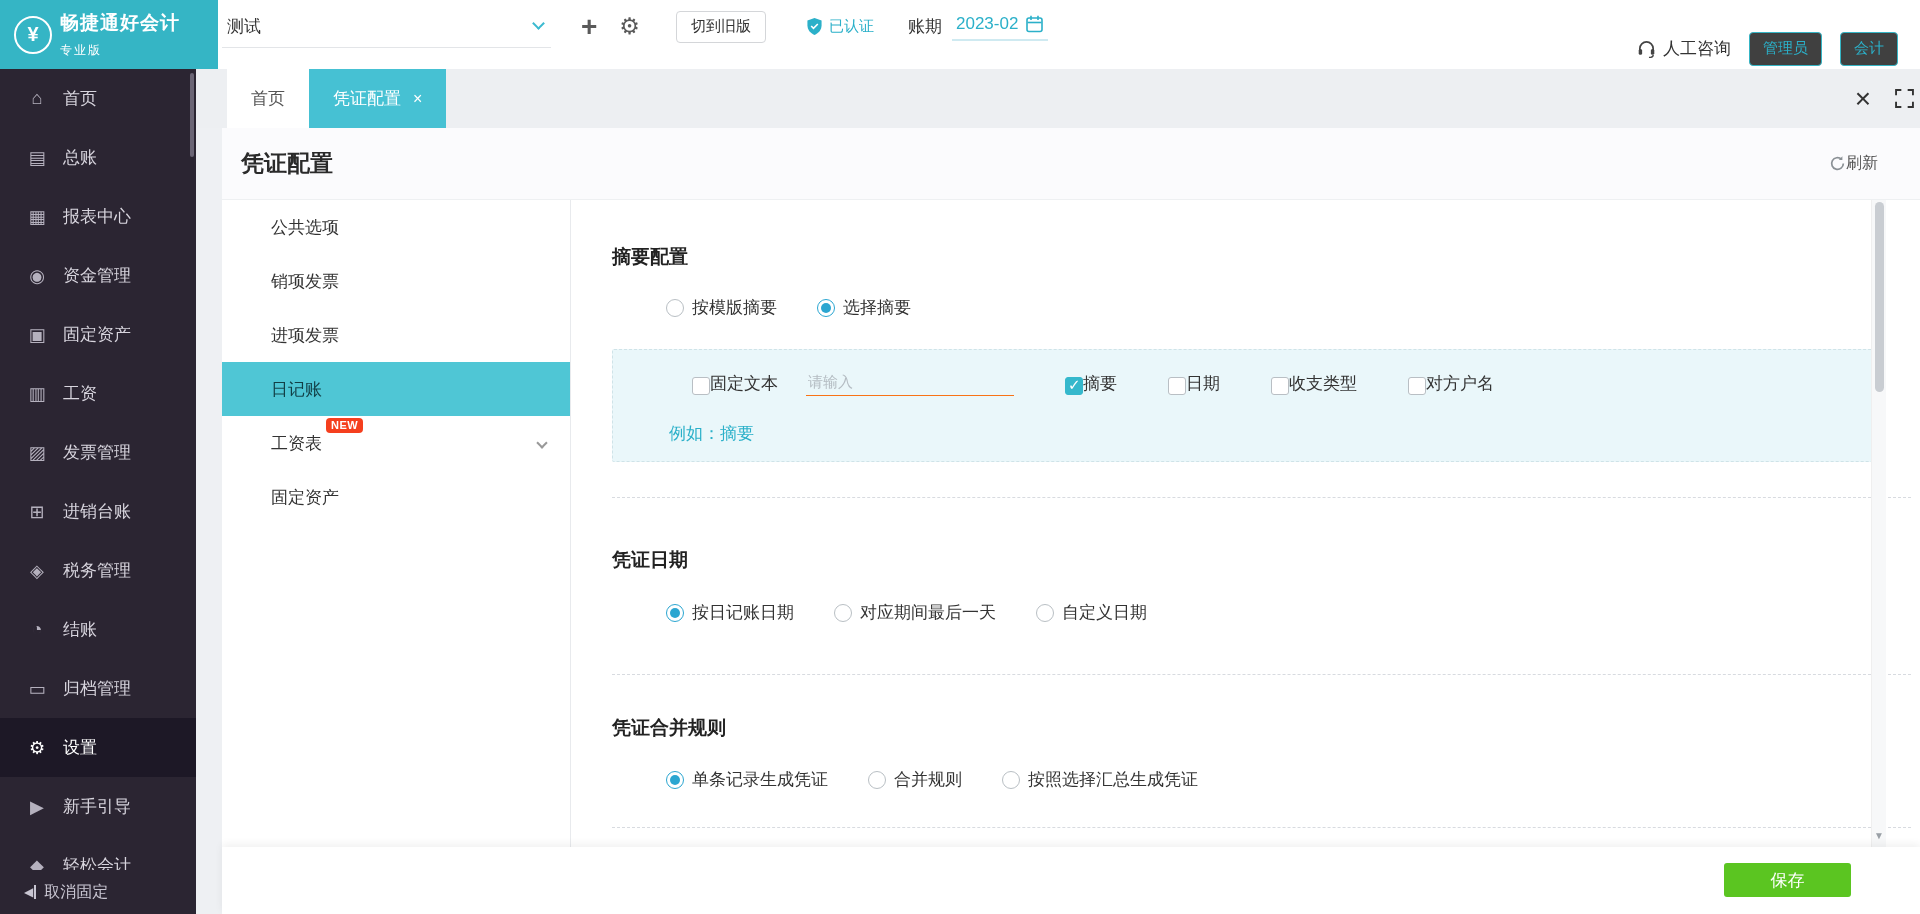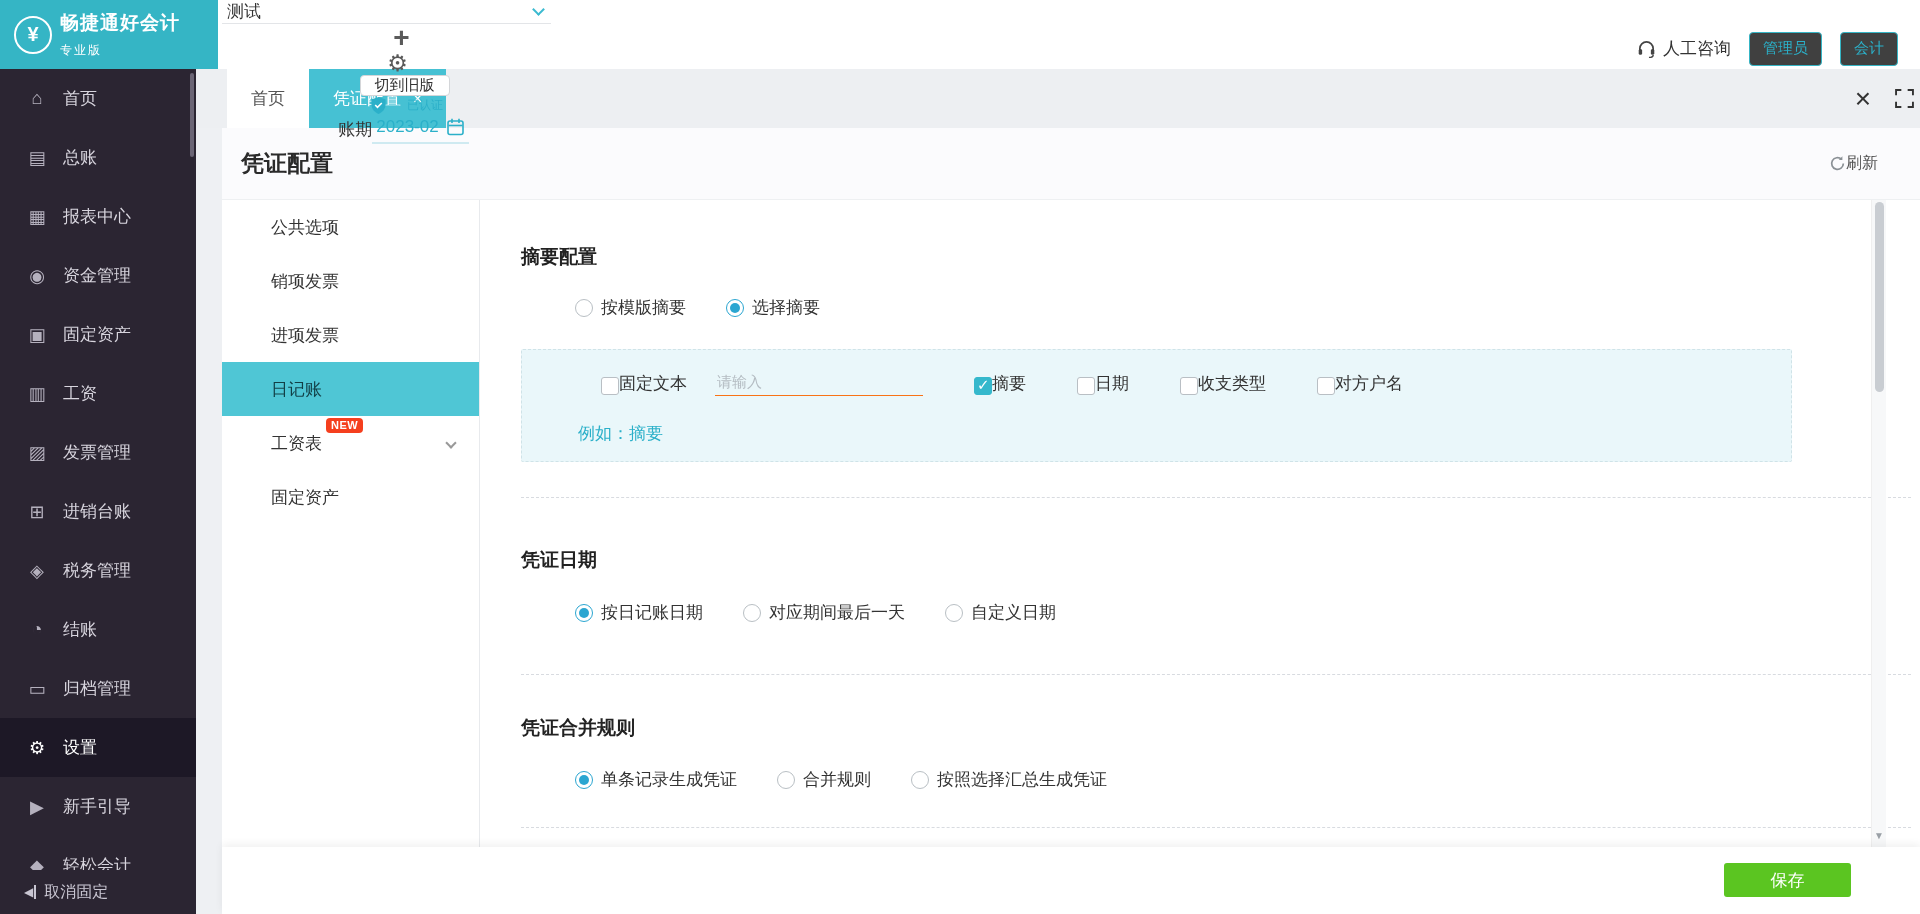--- a/index.html
+++ b/index.html
@@ -10,34 +10,34 @@
   
   .topbar { position:absolute; left:0; top:0; width:100%; height:69px; background:#fff; z-index:30; }
   .logo { position:absolute; left:0; top:0; width:218px; height:69px; background:#35b5c5; color:#fff;
           display:flex; align-items:center; padding-left:14px; }
   .logo-mark { width:38px; height:38px; border:2px solid #fff; border-radius:50%;
                display:flex; align-items:center; justify-content:center; font-size:20px; font-weight:bold; }
   .logo-text { margin-left:8px; line-height:1.15; }
   .logo-title { font-size:19px; font-weight:bold; letter-spacing:1px; }
   .logo-sub { font-size:12px; margin-top:10px; letter-spacing:2px; }
 
-  .tb-left { position:absolute; left:222px; top:0; height:53px; display:flex; align-items:center;flex-direction:column; }
+  .tb-left { position:absolute; left:222px; top:0; height:53px; display:flex; align-items:center; }
   .company { width:329px; height:42px; border-bottom:1px solid #e3e5e8; display:flex; align-items:center;
              justify-content:space-between; padding:0 8px 0 5px; cursor:pointer; }
   .company-val { font-size:17px; color:#333; }
   .chev { width:9px; height:9px; border-right:2px solid #3bbad0; border-bottom:2px solid #3bbad0;
           transform:rotate(45deg); margin-top:-5px; }
   .icon-btn { border:none; background:none; cursor:pointer; color:#5a5a5a; padding:0; font-family:inherit; }
   .icon-btn.plus { font-size:28px; margin-left:30px; line-height:1; font-weight:bold; }
   .icon-btn.gear { font-size:23px; margin-left:22px; line-height:1; }
   .btn-old { margin-left:36px; height:32px; padding:0 14px; background:#fff; border:1px solid #d4d6d9;
              border-radius:4px; font-size:15px; color:#333; font-family:inherit; cursor:pointer; }
-  .certified { margin-left:40px; display:flex; align-items:center; gap:20px; color:#2bb0c9; font-size:12px; }
+  .certified { margin-left:40px; display:flex; align-items:center; gap:6px; color:#2bb0c9; font-size:15px; }
   .period { margin-left:34px; display:flex; align-items:center; font-size:17px; color:#333; }
-  .period-value { color:#2bb0c9; display:flex; align-items:center; gap:7px;
+  .period-value { color:#2bb0c9; margin-left:10px; display:flex; align-items:center; gap:7px;
                   border-bottom:2px solid #cfeaf1; padding:2px 4px 5px; cursor:pointer; }
   .tb-right { position:absolute; right:22px; top:0; height:69px; display:flex; align-items:center; gap:18px;margin-top:14px; }
   .consult { display:flex; align-items:center; gap:7px; color:#333; font-size:17px; cursor:pointer; }
   .btn-teal { height:34px; padding:0 13px; background:#404040; border:1px solid #35b5c5; border-radius:4px;
               color:#2bb0c9; font-size:15px; font-family:inherit; cursor:pointer; }
 
   
   .sidebar { position:absolute; left:0; top:69px; width:196px; bottom:0; background:#2b2532; z-index:20; overflow:hidden; }
   .side-item { height:59px; display:flex; align-items:center; padding-left:26px; gap:15px;
                font-size:17px; color:#d8d5de; cursor:pointer; }
@@ -65,21 +65,21 @@
 
   
   .titlebar { position:absolute; left:222px; top:128px; right:0; height:72px; background:#fbfbfd;
               border-bottom:1px solid #eef0f2; display:flex; align-items:center; justify-content:space-between;
               padding:0 42px 0 19px; z-index:5; }
   .page-title { font-size:23px; font-weight:bold; color:#2a2a2a; }
   .refresh { display:flex; align-items:center; color:#555; font-size:16px; cursor:pointer; }
 
   
   .bodyarea { position:absolute; left:222px; top:200px; right:0; bottom:67px; background:#fff; display:flex; z-index:4; }
-  .submenu { width:258px; border-right:1px solid #e8eaed; flex-shrink:0; }
+  .submenu { width:349px; border-right:1px solid #e8eaed; flex-shrink:0; }
   .sub-item { height:54px; display:flex; align-items:center; padding-left:49px; font-size:17px; color:#333;
               position:relative; cursor:pointer; }
   .sub-item.active { background:#4fc6d5; color:#123f46; }
   .badge { position:absolute; top:2px; left:104px; background:#f53f1e; color:#fff; font-size:11px;
            font-weight:bold; padding:1px 5px 2px; border-radius:4px; letter-spacing:.5px; }
   .sub-chev { position:absolute; right:24px; top:23px; width:8px; height:8px;
               border-right:2px solid #999; border-bottom:2px solid #999; transform:rotate(45deg); }
 
   .content { flex:1; position:relative; }
   .content-inner { padding:0 9px 0 41px; }

